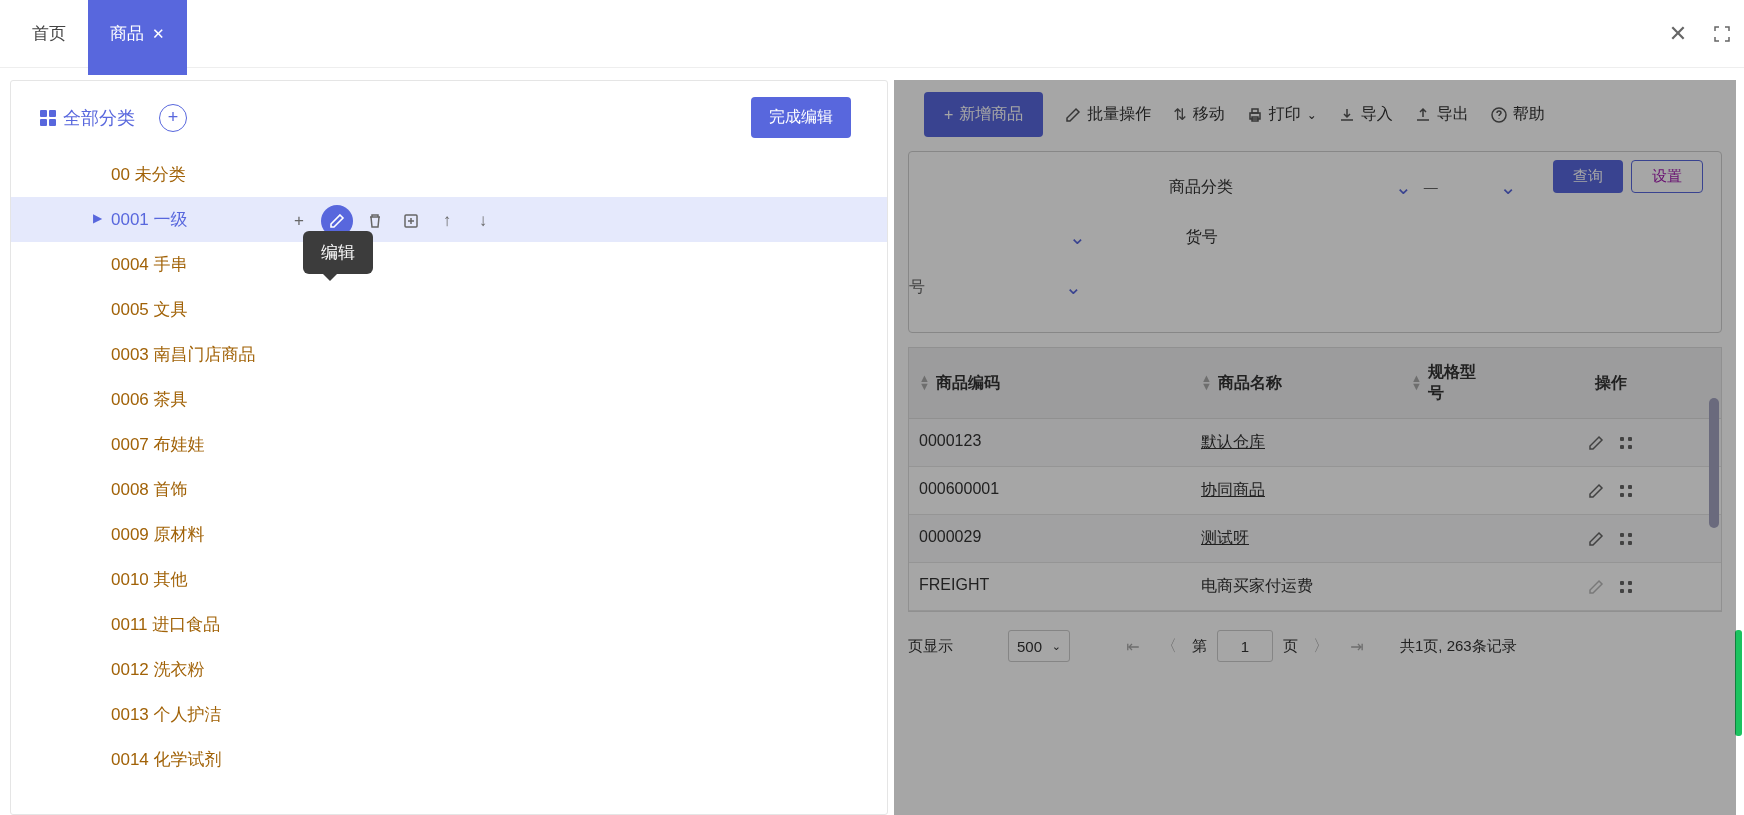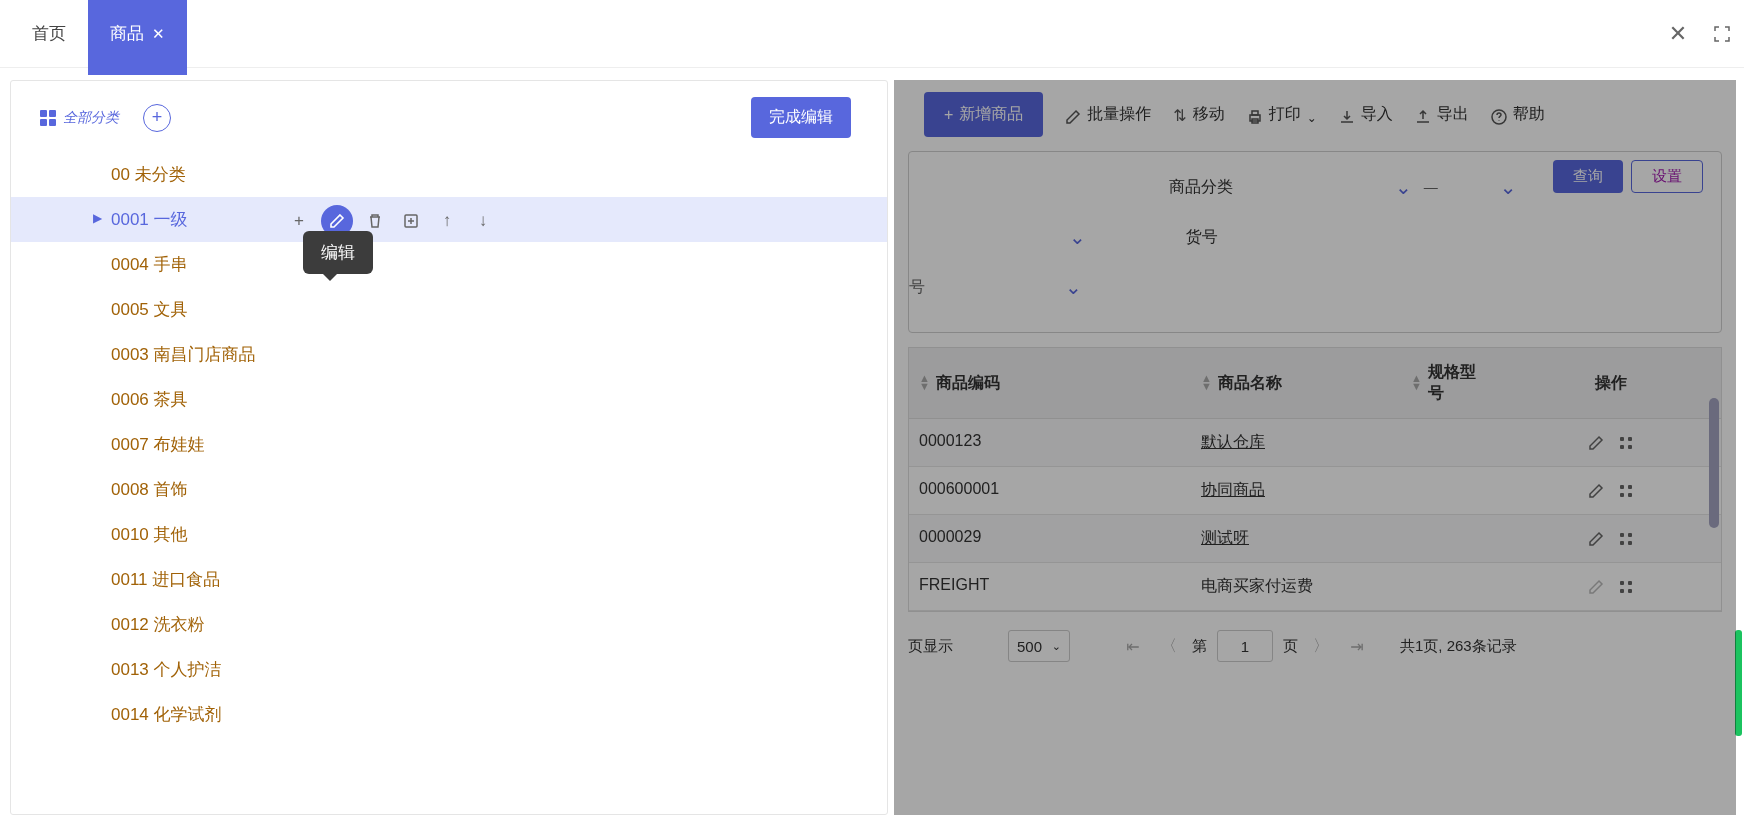--- a/index.html
+++ b/index.html
@@ -13,21 +13,21 @@
     .top-right-icons { position: absolute; right: 0; top: 0; height: 68px; display: flex; align-items: center; }
     .top-right-icon { width: 44px; height: 44px; display: flex; align-items: center; justify-content: center; font-size: 22px; cursor: pointer; color: #666; }
 
     
     .main-wrap { position: absolute; top: 80px; left: 10px; right: 8px; bottom: 0; display: flex; }
 
     
     .cat-panel { width: 878px; background: #fff; border: 1px solid #e5e5e5; border-radius: 3px; padding: 12px 0 0 0; position: relative; overflow: hidden; }
     .cat-header { display: flex; align-items: center; padding: 4px 18px 14px 28px; }
     .cat-header-icon { color: #5867dd; margin-right: 6px; display: inline-flex; }
-    .cat-header-label { color: #5867dd; font-size: 14px; font-style: italic; }
+    .cat-header-label { color: #5867dd; font-size: 18px; }
     .cat-add-circle { margin-left: 24px; width: 28px; height: 28px; border: 1.5px solid #5867dd; border-radius: 50%; display: flex; align-items: center; justify-content: center; color: #5867dd; font-size: 18px; font-weight: 300; cursor: pointer; }
     .cat-done-btn { margin-left: auto; margin-right: 18px; background: #5867dd; color: #fff; padding: 10px 18px; border: none; border-radius: 4px; font-size: 16px; cursor: pointer; }
 
     .cat-list { height: 640px; overflow-y: scroll; }
     .cat-item { padding: 11px 18px 11px 100px; font-size: 17px; color: #333; cursor: pointer; position: relative; }
     .cat-item.selected { background: #e5e9fc; }
     .cat-chevron { position: absolute; left: 82px; top: 14px; font-size: 12px; color: #5867dd; }
     .cat-code, .cat-label { color: #a16207; }
     .cat-item.selected .cat-code, .cat-item.selected .cat-label { color: #5867dd; }
     .cat-actions { position: absolute; left: 274px; top: 8px; display: flex; align-items: center; gap: 8px; }
@@ -39,21 +39,21 @@
     .tooltip::after { content: ''; position: absolute; bottom: -7px; left: 20px; border: 7px solid transparent; border-top-color: #3c3c3c; border-bottom: none; }
 
     
     .right-panel { flex: 1; margin-left: 6px; position: relative; }
     .right-overlay { position: absolute; inset: 0; background: rgba(0,0,0,0.35); z-index: 5; pointer-events: none; }
     .right-content { position: relative; }
 
     
     .toolbar { display: flex; align-items: center; padding: 12px 10px 14px 30px; gap: 22px; }
     .btn-primary { background: #5867dd; color: #fff; padding: 12px 20px; border: none; border-radius: 4px; font-size: 16px; display: flex; align-items: center; gap: 6px; cursor: pointer; }
-    .tool-item { display: flex; align-items: flex-end; gap: 6px; font-size: 16px; color: #333; cursor: pointer; }
+    .tool-item { display: flex; align-items: center; gap: 6px; font-size: 16px; color: #333; cursor: pointer; }
     .tool-icon { font-size: 16px; color: #555; }
 
     
     .filter-box { margin: 0 14px 14px 14px; border: 1px solid #d0d0d0; border-radius: 4px; padding: 10px 0 20px 0; position: relative; }
     .filter-row { display: flex; align-items: center; height: 50px; }
     .filter-label { margin-left: 260px; font-size: 16px; color: #333; width: 80px; }
     .filter-input-like { width: 140px; height: 34px; }
     .chevron-down { color: #5867dd; font-size: 20px; margin-left: 6px; }
     .dash { margin: 0 12px; color: #666; }
     .filter-btns { position: absolute; right: 18px; top: 8px; display: flex; flex-direction: row; gap: 8px; }
@@ -157,20 +157,21 @@
             </span>
             <span class="cat-action">↑</span>
             <span class="cat-action">↓</span>
           </span></div>
         <div class="cat-item"><span class="cat-code">0004</span> <span class="cat-label">手串</span></div>
         <div class="cat-item"><span class="cat-code">0005</span> <span class="cat-label">文具</span></div>
         <div class="cat-item"><span class="cat-code">0003</span> <span class="cat-label">南昌门店商品</span></div>
         <div class="cat-item"><span class="cat-code">0006</span> <span class="cat-label">茶具</span></div>
         <div class="cat-item"><span class="cat-code">0007</span> <span class="cat-label">布娃娃</span></div>
         <div class="cat-item"><span class="cat-code">0008</span> <span class="cat-label">首饰</span></div>
+        <div class="cat-item"><span class="cat-code">0009</span> <span class="cat-label">原材料</span></div>
         <div class="cat-item"><span class="cat-code">0010</span> <span class="cat-label">其他</span></div>
         <div class="cat-item"><span class="cat-code">0011</span> <span class="cat-label">进口食品</span></div>
         <div class="cat-item"><span class="cat-code">0012</span> <span class="cat-label">洗衣粉</span></div>
         <div class="cat-item"><span class="cat-code">0013</span> <span class="cat-label">个人护洁</span></div>
         <div class="cat-item"><span class="cat-code">0014</span> <span class="cat-label">化学试剂</span></div>
       </div>
   </div>
 
   <div class="right-panel">
     <div class="right-content">

